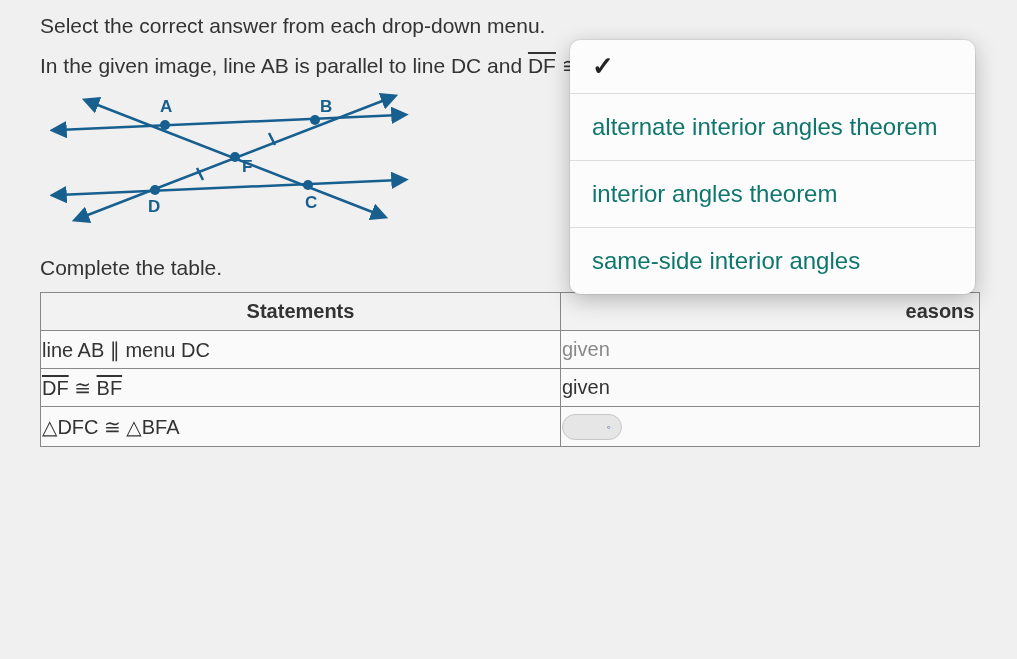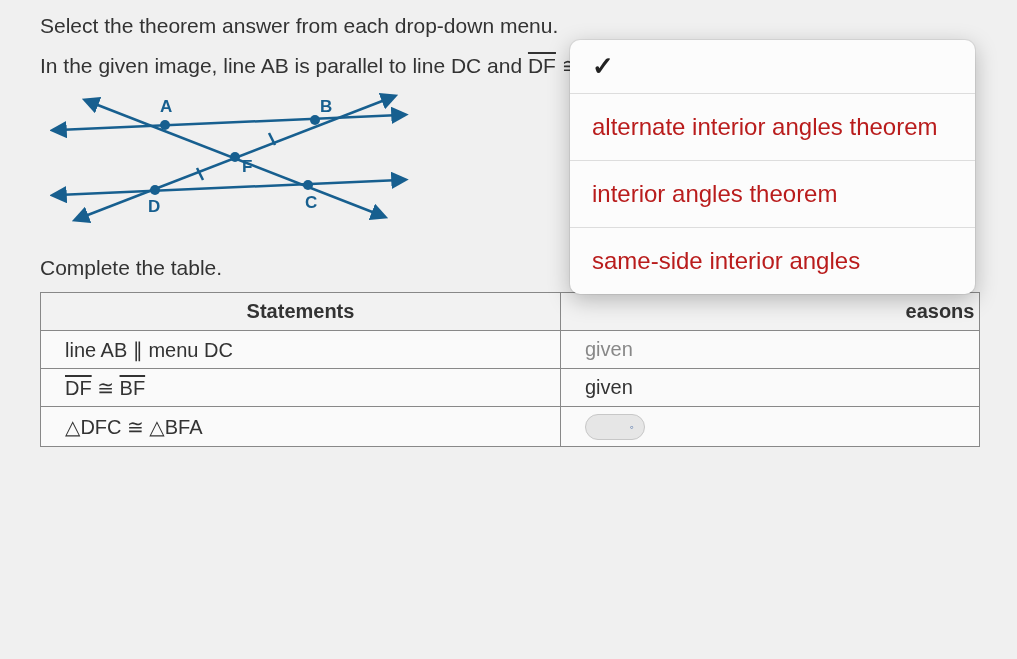--- a/index.html
+++ b/index.html
@@ -24,21 +24,21 @@
   .figure svg { display: block; }
   .complete { margin: 16px 0 12px 0; font-size: 21px; }
 
   table.proof {
     border-collapse: collapse;
     width: 940px;
     background: #fafafa;
   }
   table.proof th, table.proof td {
     border: 1px solid #888;
-    padding: 6px 24px;
+    padding: 6px 1px;
     font-size: 20px;
     text-align: left;
     vertical-align: middle;
     height: 38px;
   }
   table.proof th {
     text-align: center;
     font-weight: bold;
     background: #f2f2f2;
   }
@@ -82,21 +82,21 @@
     width: 405px;
     background: #fcfcfc;
     border-radius: 10px;
     box-shadow: 0 6px 22px rgba(0,0,0,0.25), 0 0 0 1px rgba(0,0,0,0.06);
     overflow: hidden;
     z-index: 20;
   }
   .dropdown .opt {
     padding: 18px 22px;
     font-size: 24px;
-    color: #b91c1c;
+    color: #0f766e;
     border-bottom: 1px solid #ddd;
     cursor: pointer;
     line-height: 1.25;
   }
   .dropdown .opt:first-child {
     text-align: left;
     padding: 10px 22px 10px 22px;
     color: #2a2a2a;
   }
   .dropdown .opt:last-child { border-bottom: none; }
@@ -106,21 +106,21 @@
     color: #222;
     font-weight: bold;
   }
   .ghost {
      color:#888;
   }
 </style>
 </head>
 <body>
 
-<div class="instruction">Select the theorem answer from each drop-down menu.</div>
+<div class="instruction">Select the correct answer from each drop-down menu.</div>
 
 <div class="prompt">
   <span>In the given image, line AB is parallel to line DC and </span><span class="overline">DF</span><span> ≅ </span>
 </div>
 
 <div class="figure">
   <svg width="380" height="150" viewBox="0 0 380 150">
     <defs>
       <marker id="arr" viewBox="0 0 10 10" refX="5" refY="5" markerWidth="7" markerHeight="7" orient="auto-start-reverse">
         <path d="M 0 0 L 10 5 L 0 10 z" fill="#175f8f"></path>

